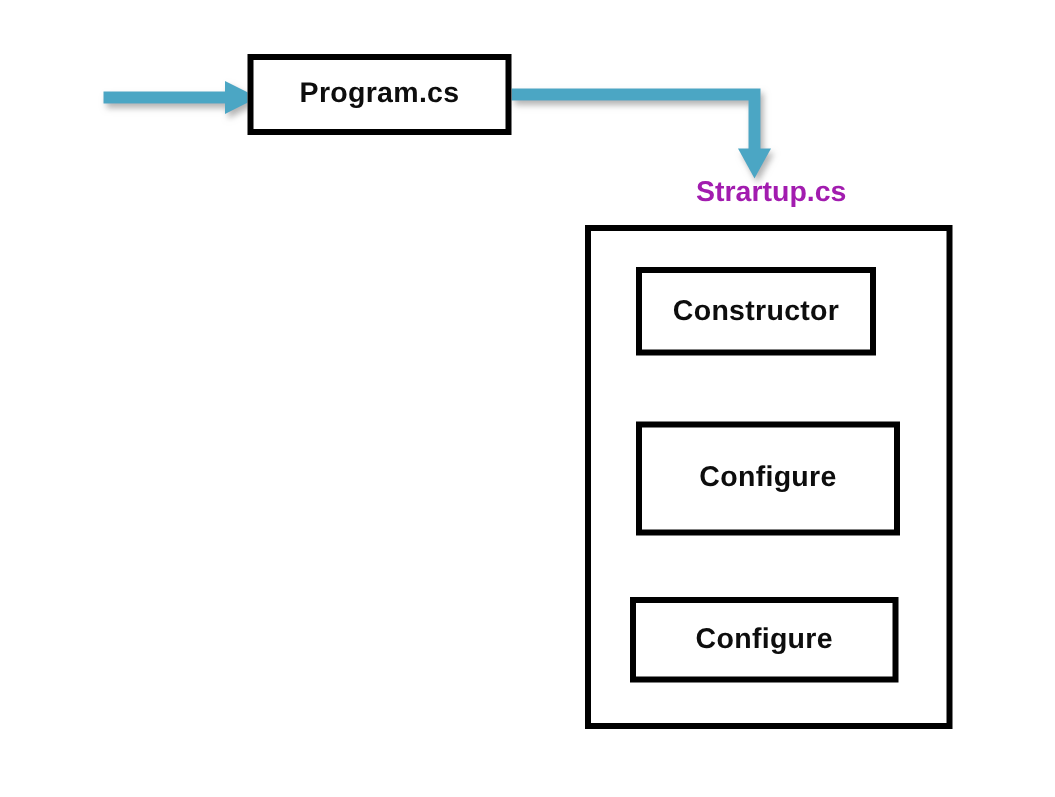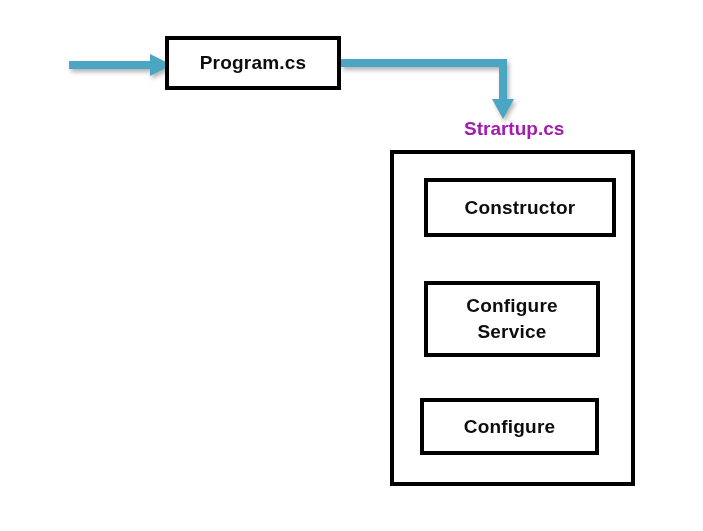--- a/index.html
+++ b/index.html
@@ -71,21 +71,21 @@
     height: 336px;
   }
   #startup-label {
     left: 464px;
     top: 118px;
     font-size: 19px;
   }
   #constructor-box {
     left: 424px;
     top: 178px;
-    width: 192px;
+    width: 160px;
     height: 59px;
     font-size: 19px;
   }
   #configure-service-box {
     left: 424px;
     top: 281px;
     width: 176px;
     height: 76px;
     font-size: 19px;
   }
@@ -137,20 +137,19 @@
   <div class="free-label" id="startup-label">Strartup.cs</div>
 
   <div class="container-box" id="startup-container"></div>
 
   <div class="node-box" id="constructor-box">
     <span>Constructor</span>
   </div>
 
   <div class="node-box" id="configure-service-box">
     <span>Configure</span>
-    <span>Service</span>
   </div>
 
   <div class="node-box" id="configure-box">
     <span>Configure</span>
   </div>
 
 </div>
 
 </body></html>

